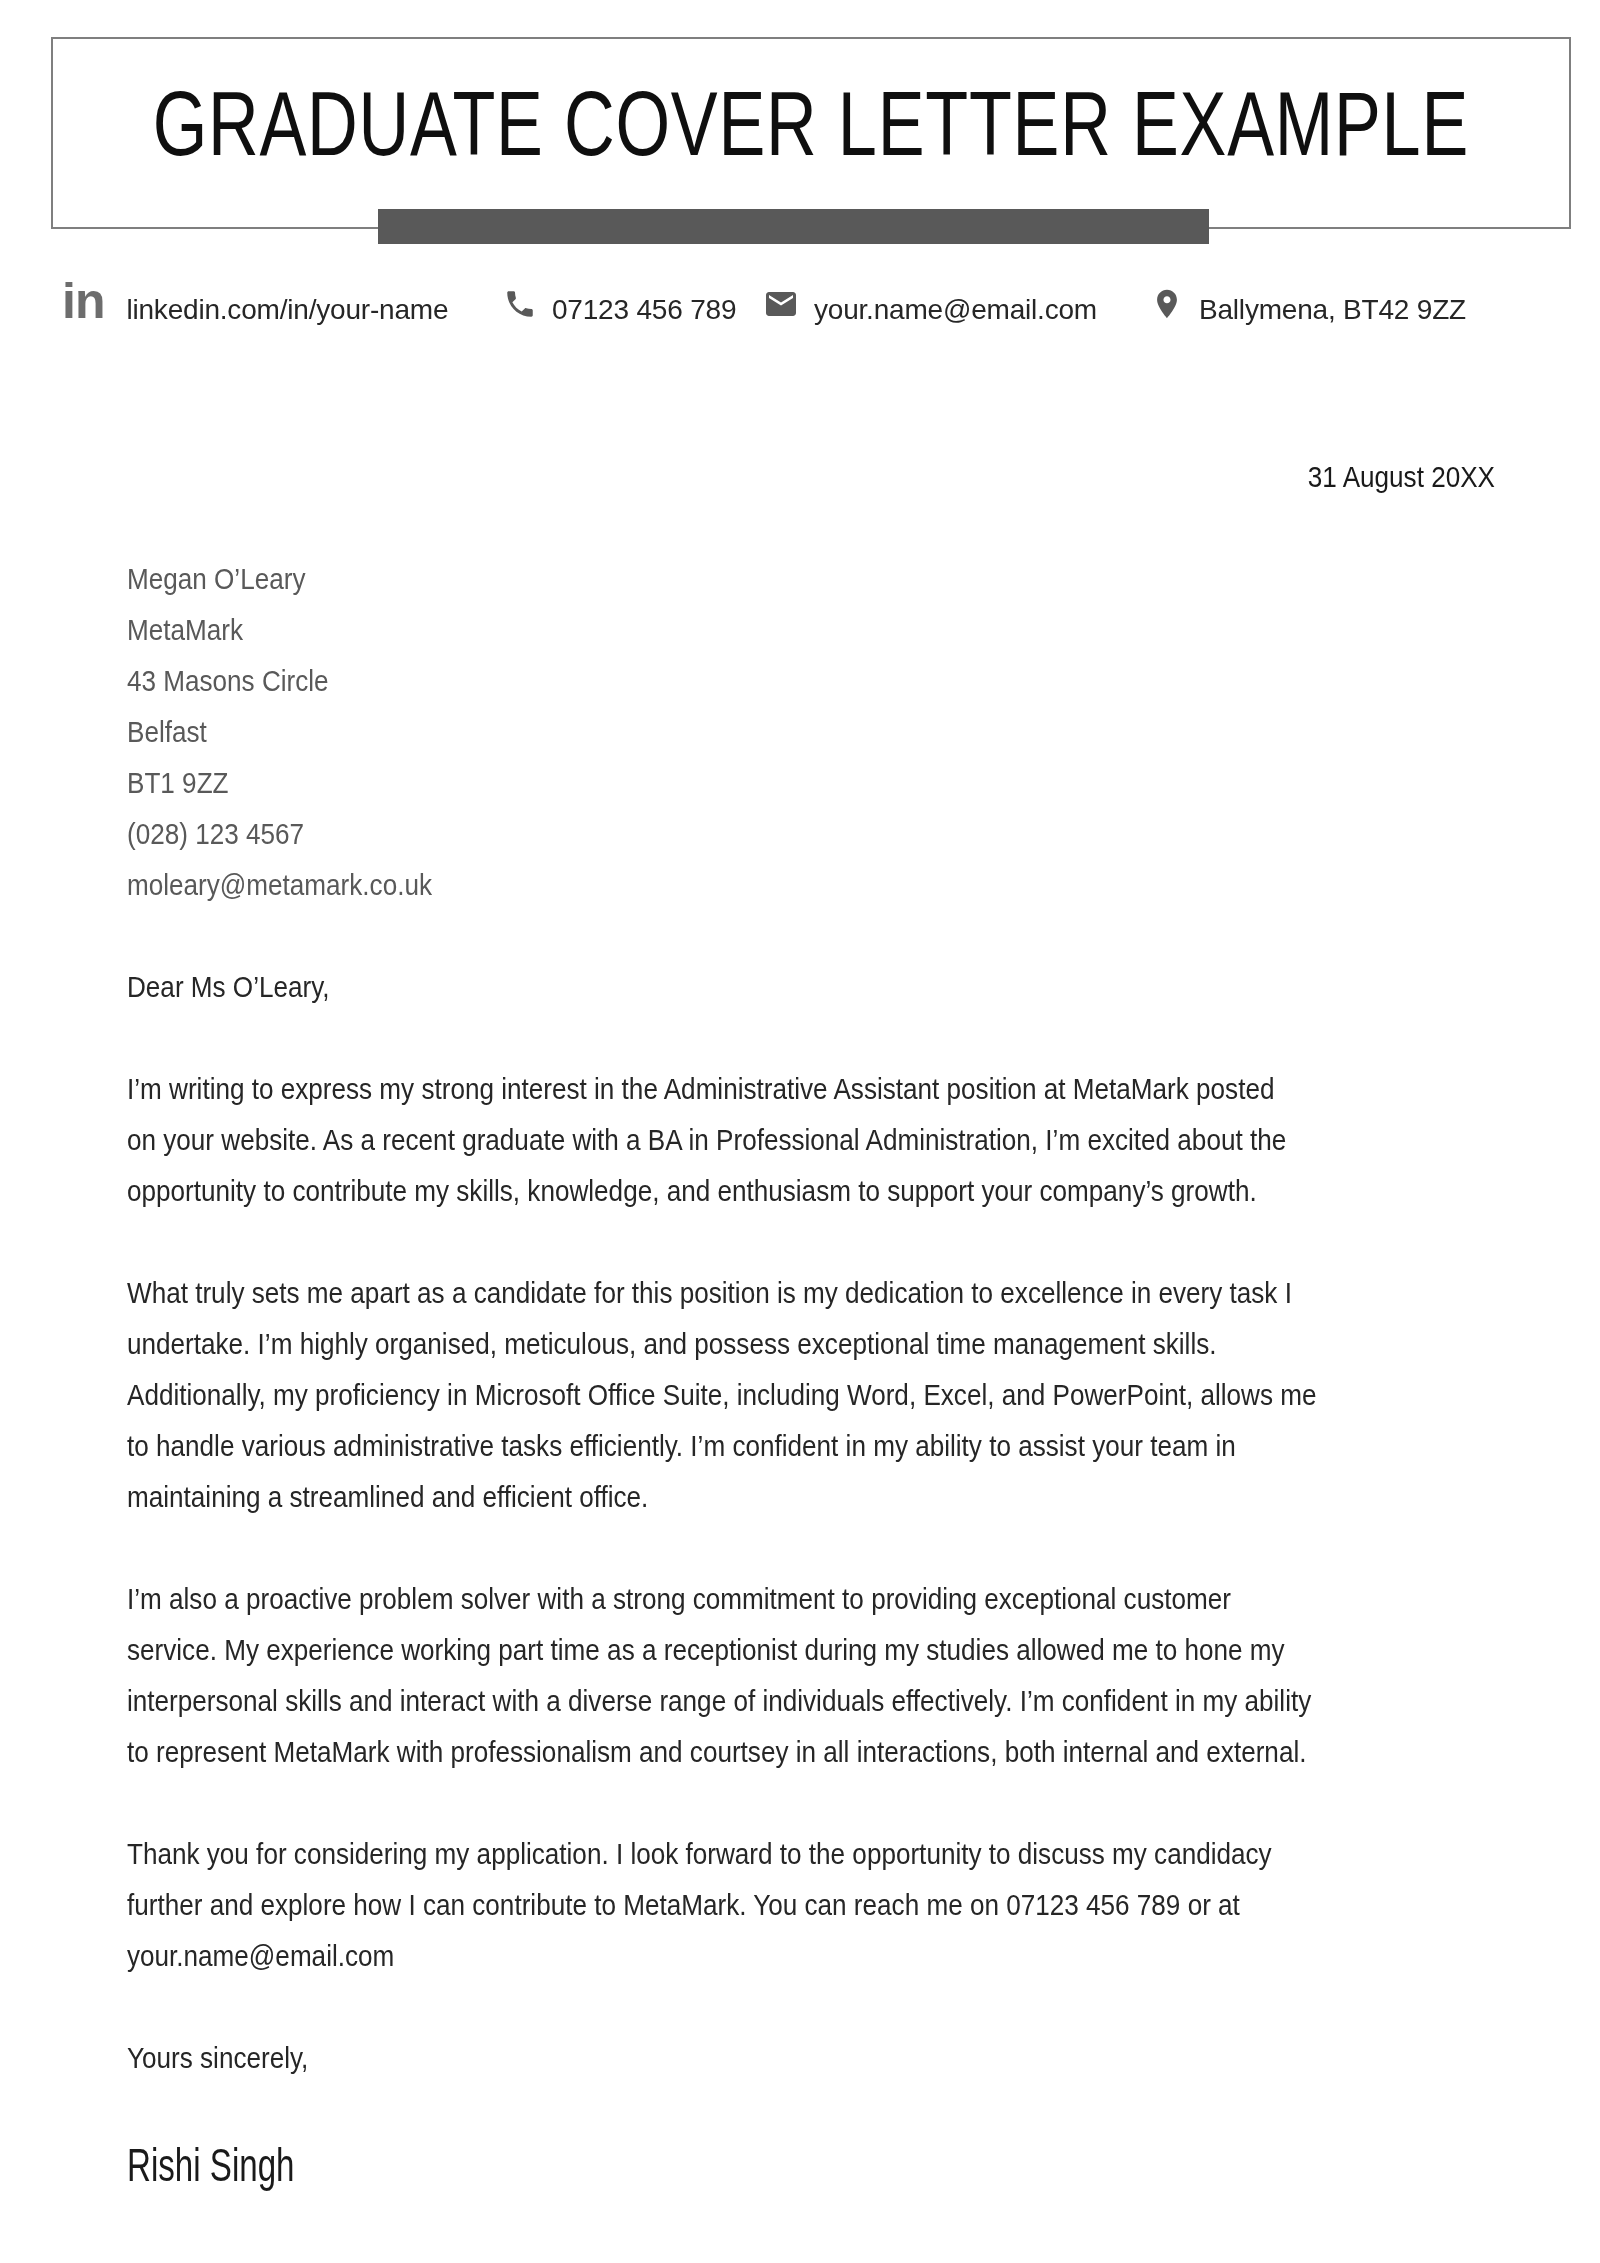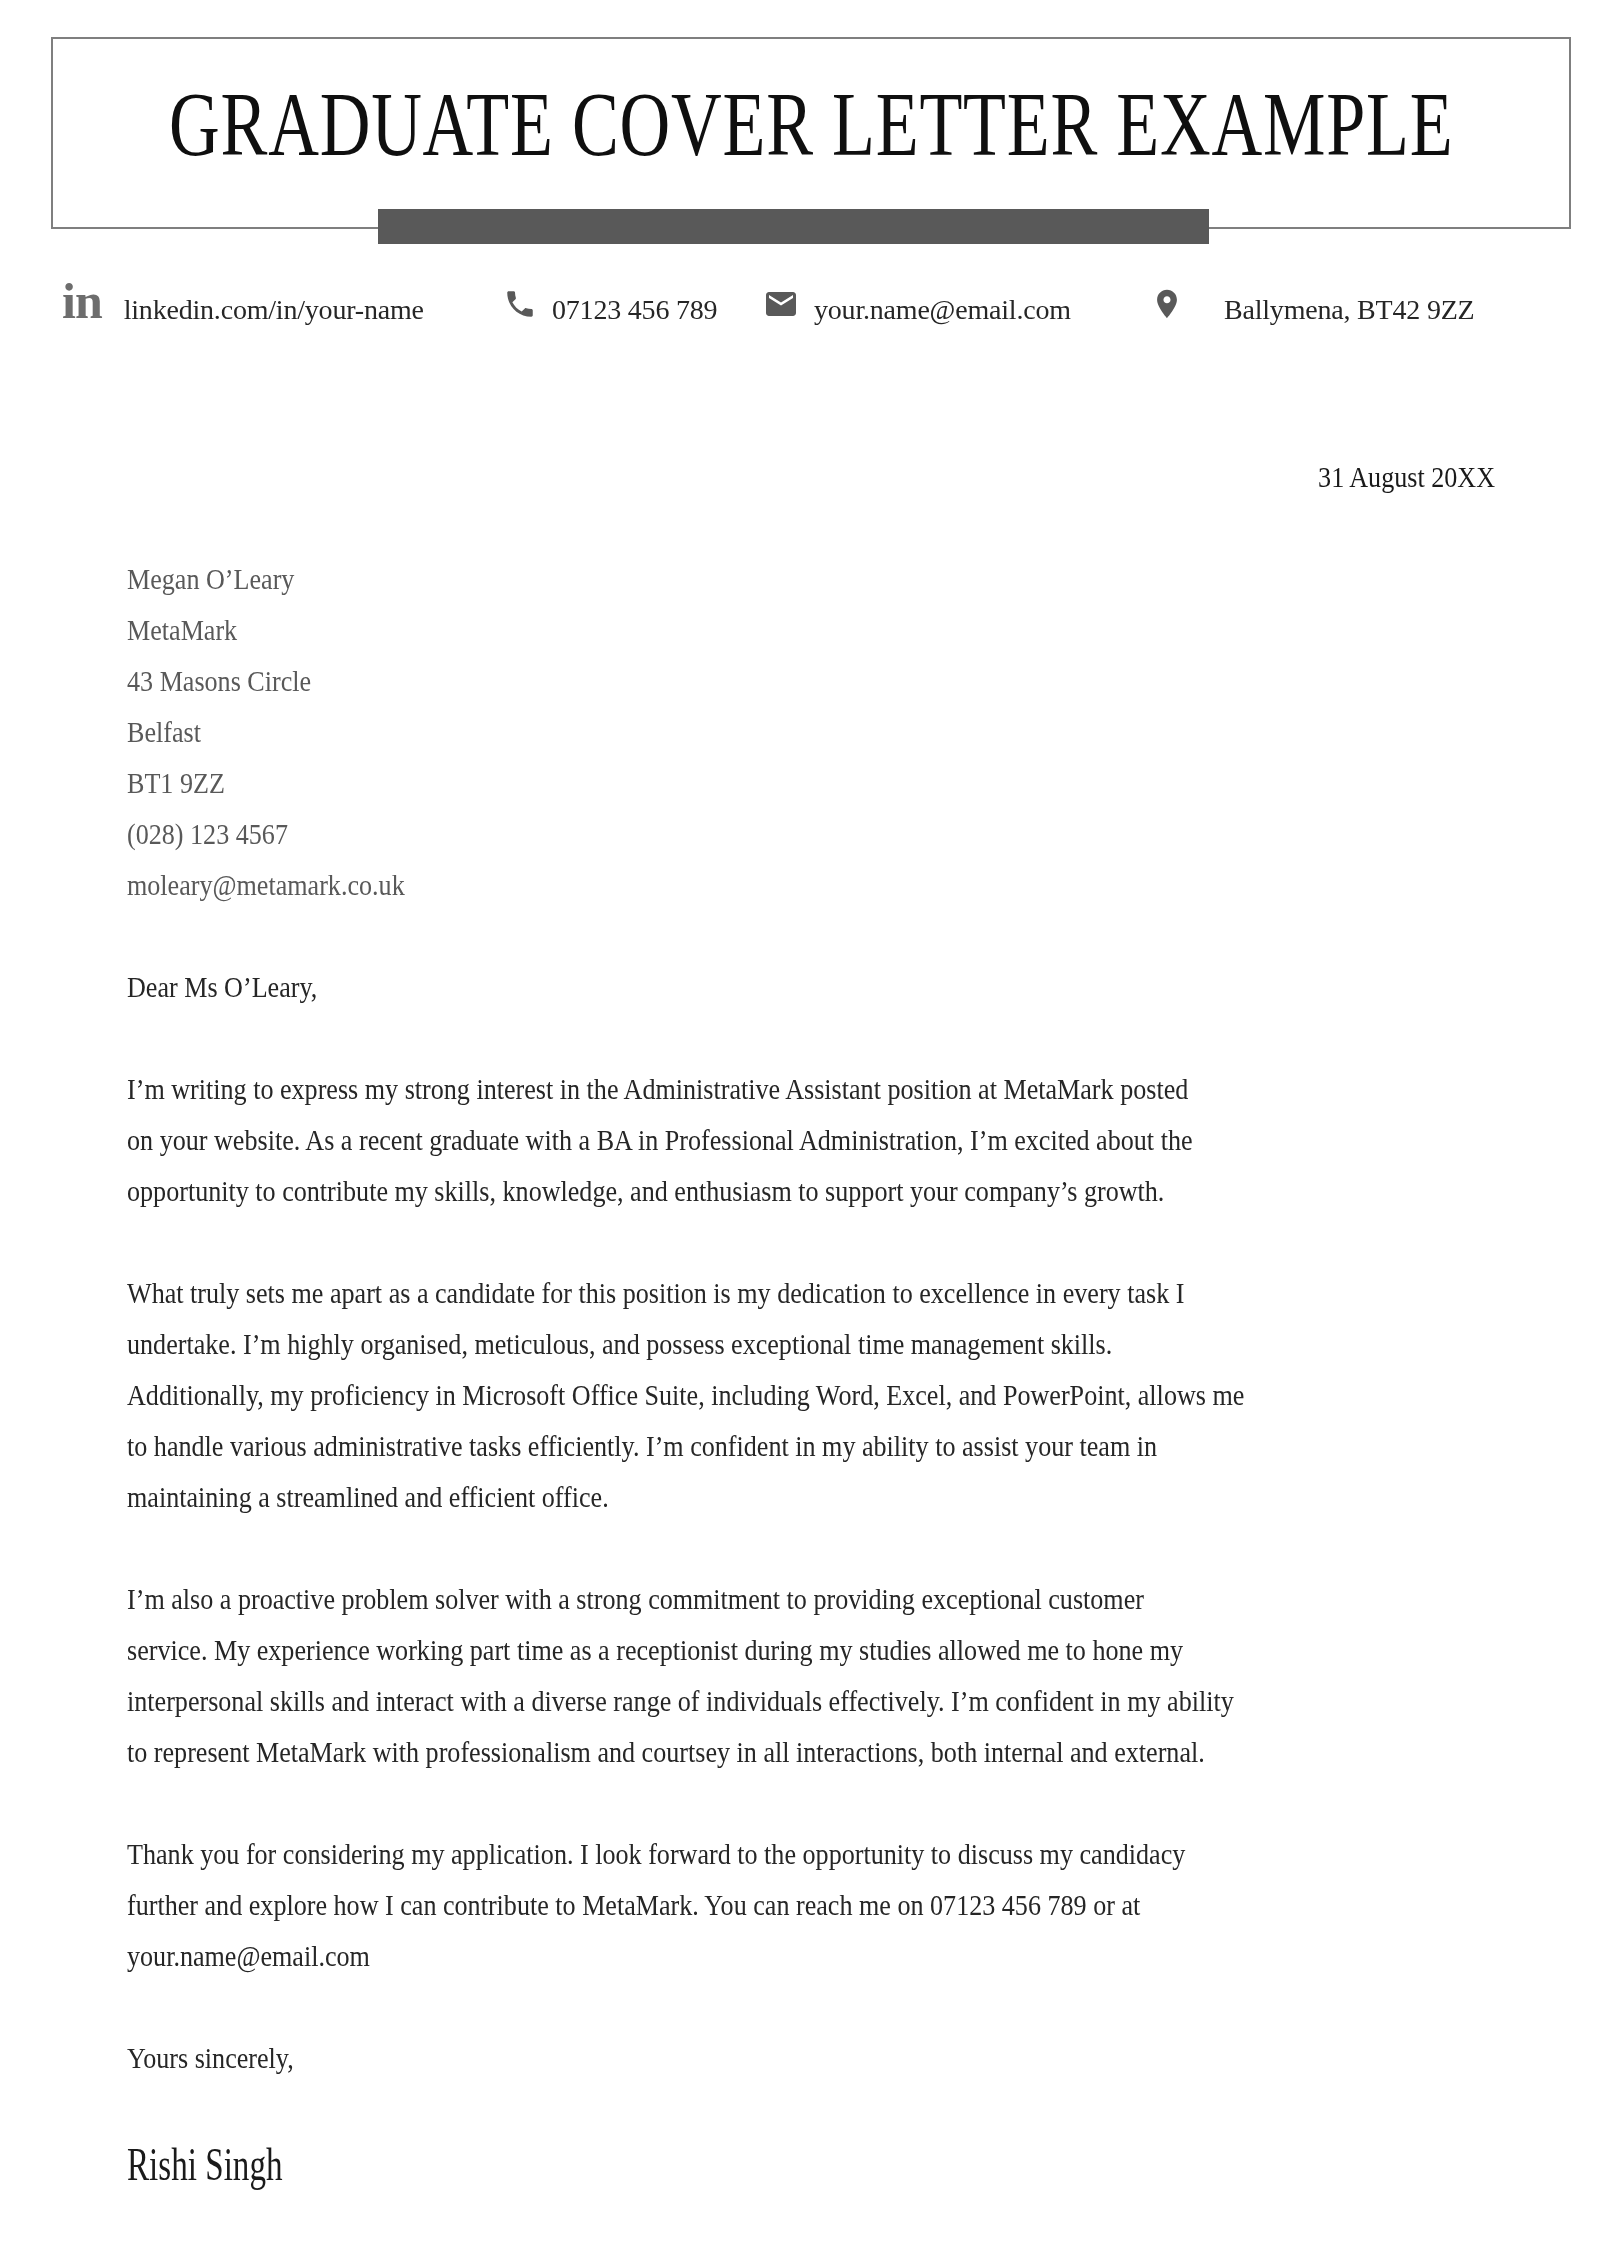--- a/index.html
+++ b/index.html
@@ -2,21 +2,21 @@
 <html><head>
 <meta charset="utf-8">
 <style>
   * { margin: 0; padding: 0; box-sizing: border-box; }
   html, body { background: #ffffff; }
   .page {
     position: relative;
     width: 1600px;
     height: 2263px;
     background: #ffffff;
-    font-family: Liberation Serif, serif;
+    font-family: Liberation Sans, sans-serif;
     color: #262626;
     overflow: hidden;
   }
 
   
   .header-box {
     position: absolute;
     left: 51px; top: 37px;
     width: 1520px; height: 192px;
     border: 2px solid #7f7f7f;
@@ -53,21 +53,21 @@
   .contact-item {
     position: absolute;
     top: 0; height: 46px;
     display: flex;
     align-items: center;
   }
   .contact-item .txt { white-space: nowrap; letter-spacing: -0.2px; margin-top: 12px; }
   .ci-linkedin { left: 62px; }
   .ci-phone    { left: 503px; }
   .ci-email    { left: 763px; }
-  .ci-location { left: 1150px; gap: 25px; }
+  .ci-location { left: 1150px; }
   .icon-gap { margin-right: 15px; }
   .linkedin-glyph {
     font-size: 50px;
     font-weight: 700;
     color: #6d6d6d;
     letter-spacing: -1px;
     line-height: 46px;
     margin-right: 22px;
     transform: translateY(-3px);
   }

